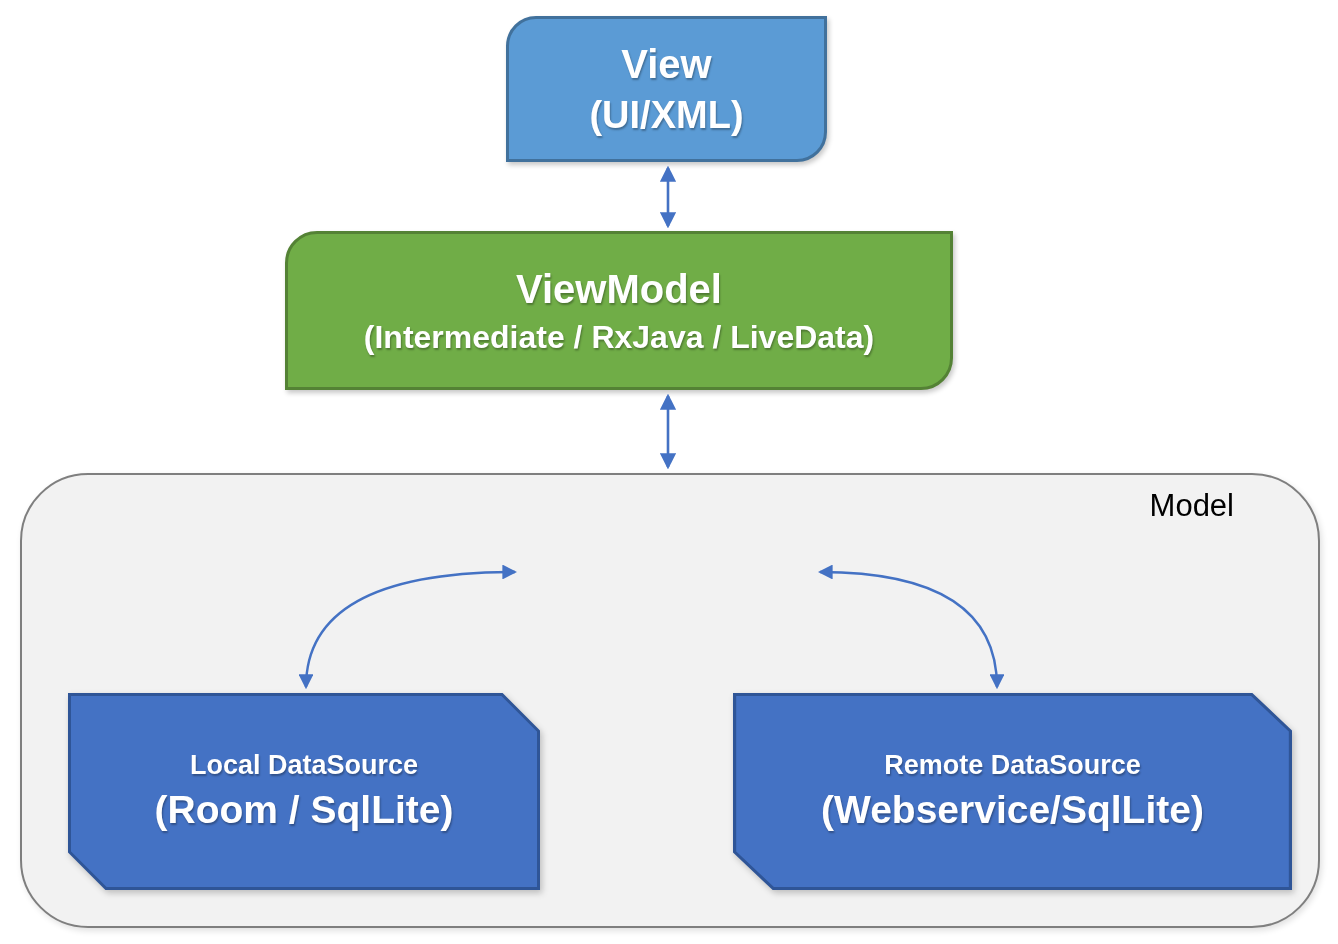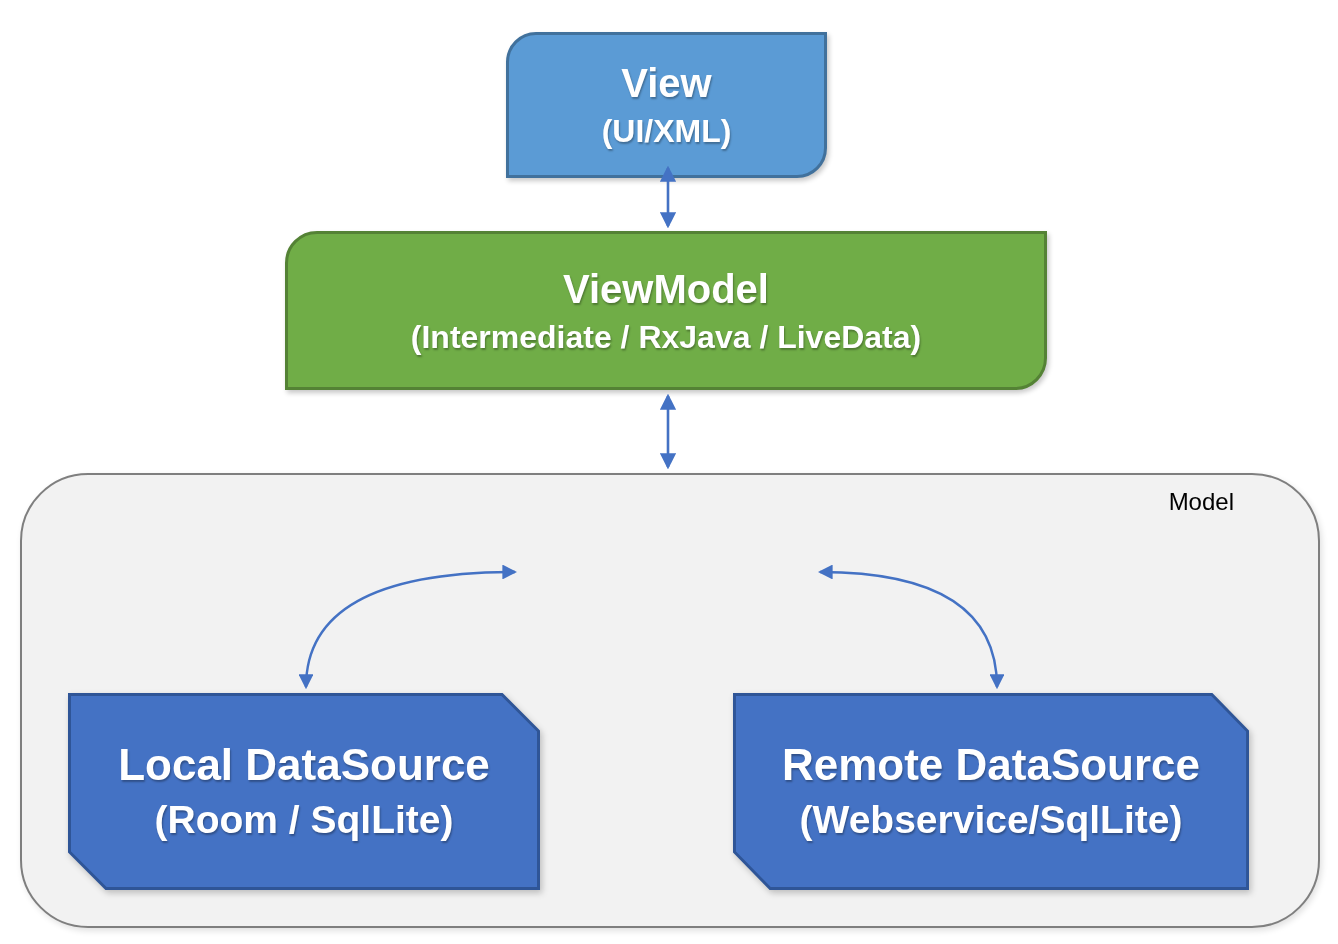--- a/index.html
+++ b/index.html
@@ -26,57 +26,56 @@
     z-index:3;
   }
   .box .title, .box .subtitle {
     line-height:1.2; text-shadow:1px 2px 2px rgba(0,0,0,0.30); white-space:nowrap;
   }
   .view-node {
     left:506px; top:16px; width:321px; height:146px;
     background:var(--view-fill); border:3px solid var(--view-border);
     border-radius:30px 0 30px 0;
     box-shadow:2px 3px 5px rgba(0,0,0,0.22);
-    margin-top:16px;
   }
   .view-node .title { font-size:40px; }
-  .view-node .subtitle { font-size:32px; }
+  .view-node .subtitle { font-size:38px; }
   .viewmodel-node {
-    left:285px; top:231px; width:762px; height:159px;
+    left:285px; top:231px; width:668px; height:159px;
     background:var(--viewmodel-fill); border:3px solid var(--viewmodel-border);
     border-radius:32px 0 32px 0;
     box-shadow:2px 3px 5px rgba(0,0,0,0.22);
   }
   .viewmodel-node .title { font-size:40px; }
   .viewmodel-node .subtitle { font-size:32px;text-align:right; }
   .model-container {
     position:absolute; left:20px; top:473px; width:1300px; height:455px;
     background:var(--model-fill); border:2px solid var(--model-border);
     border-radius:68px; z-index:1;
     box-shadow:2px 3px 6px rgba(0,0,0,0.12);
   }
   .model-label {
-    position:absolute; top:13px; right:84px; font-size:24px; font-weight:400;
+    position:absolute; top:13px; right:84px; font-size:31px; font-weight:400;
     color:#000000; z-index:2;
   }
   .repository-node {
     left:520px; top:510px; width:297px; height:123px;
     background:var(--repository-fill); border:3px solid var(--repository-border);
     border-radius:26px 0 26px 0;
     box-shadow:2px 3px 5px rgba(0,0,0,0.25);
   }
   .repository-node .title { font-size:40px; }
   .datasource-node { background:transparent; border:none; }
   .local-node  { left:68px;  top:693px; width:472px; height:197px; }
-  .remote-node { left:733px; top:693px; width:516px; height:197px; }
+  .remote-node { left:733px; top:693px; width:559px; height:197px; }
   .shape-svg {
     position:absolute; left:0; top:0; width:100%; height:100%; z-index:-1;
     filter:drop-shadow(2px 3px 3px rgba(0,0,0,0.22));
   }
-  .datasource-node .title { font-size:44px; }
+  .datasource-node .title { font-size:27px; }
   .datasource-node .subtitle { font-size:39px; }
 </style>
 </head>
 <body>
 
 <div class="canvas">
 
   <div class="model-container">
     <div class="model-label">Model</div>
   </div>

